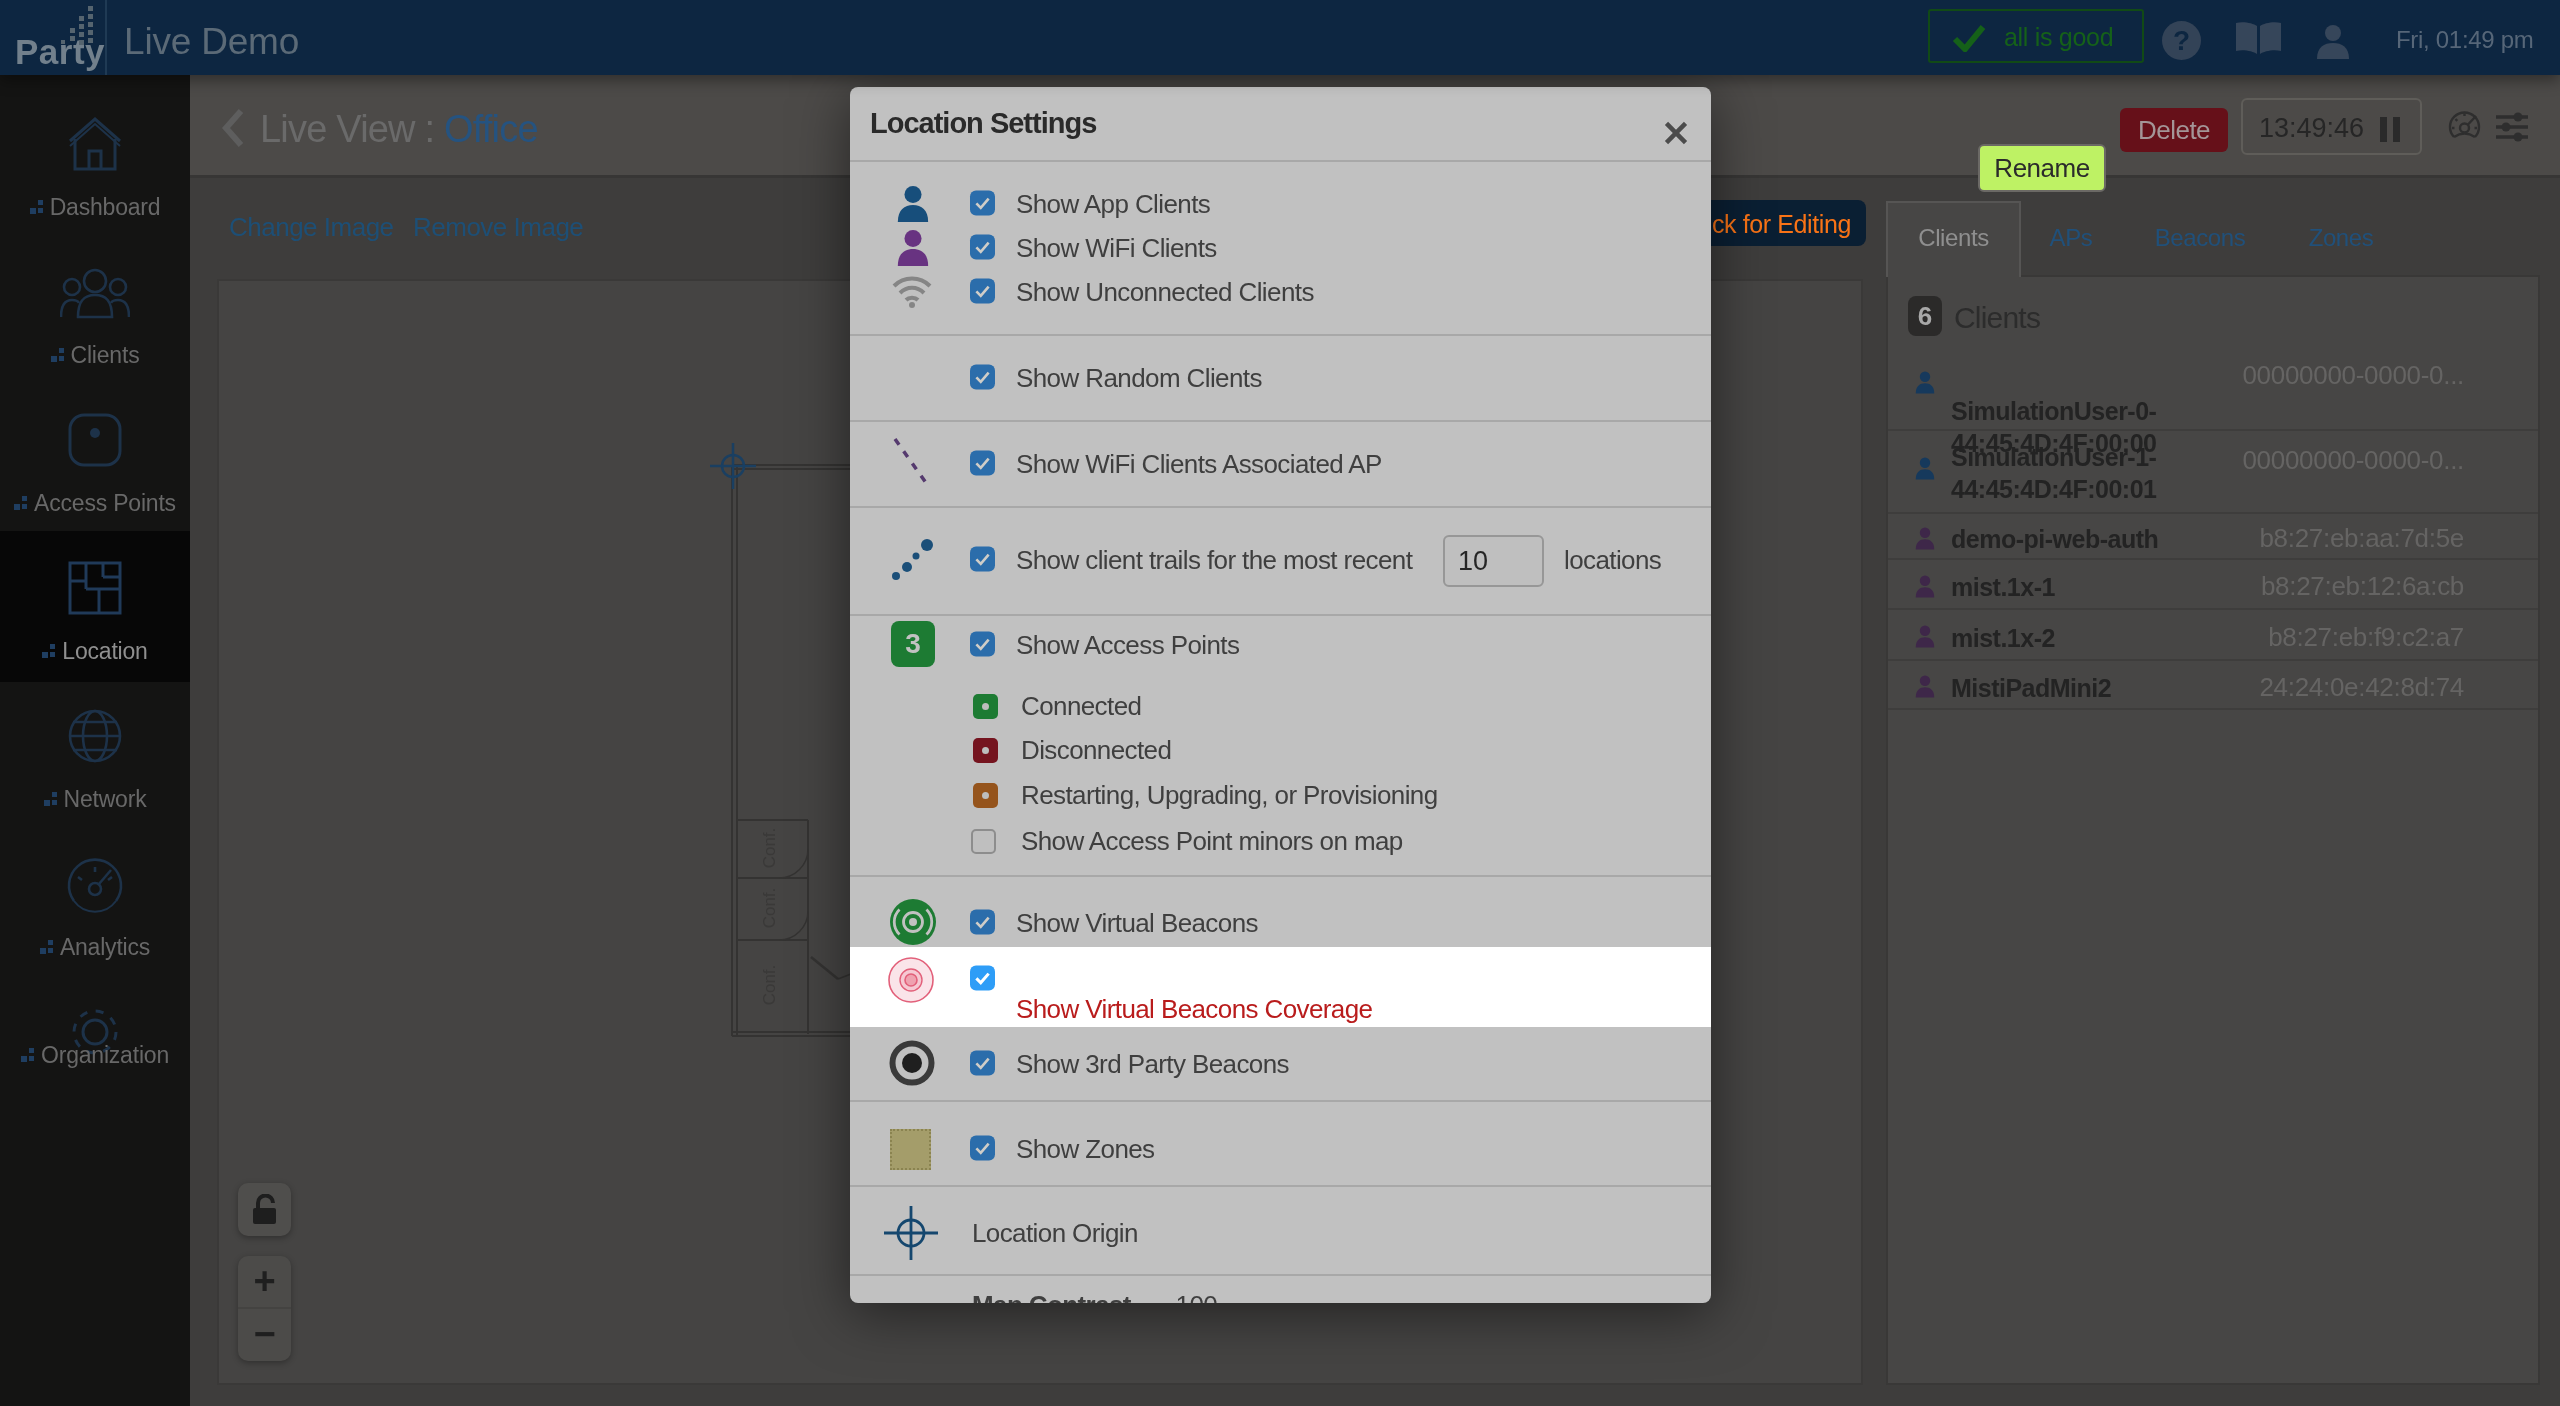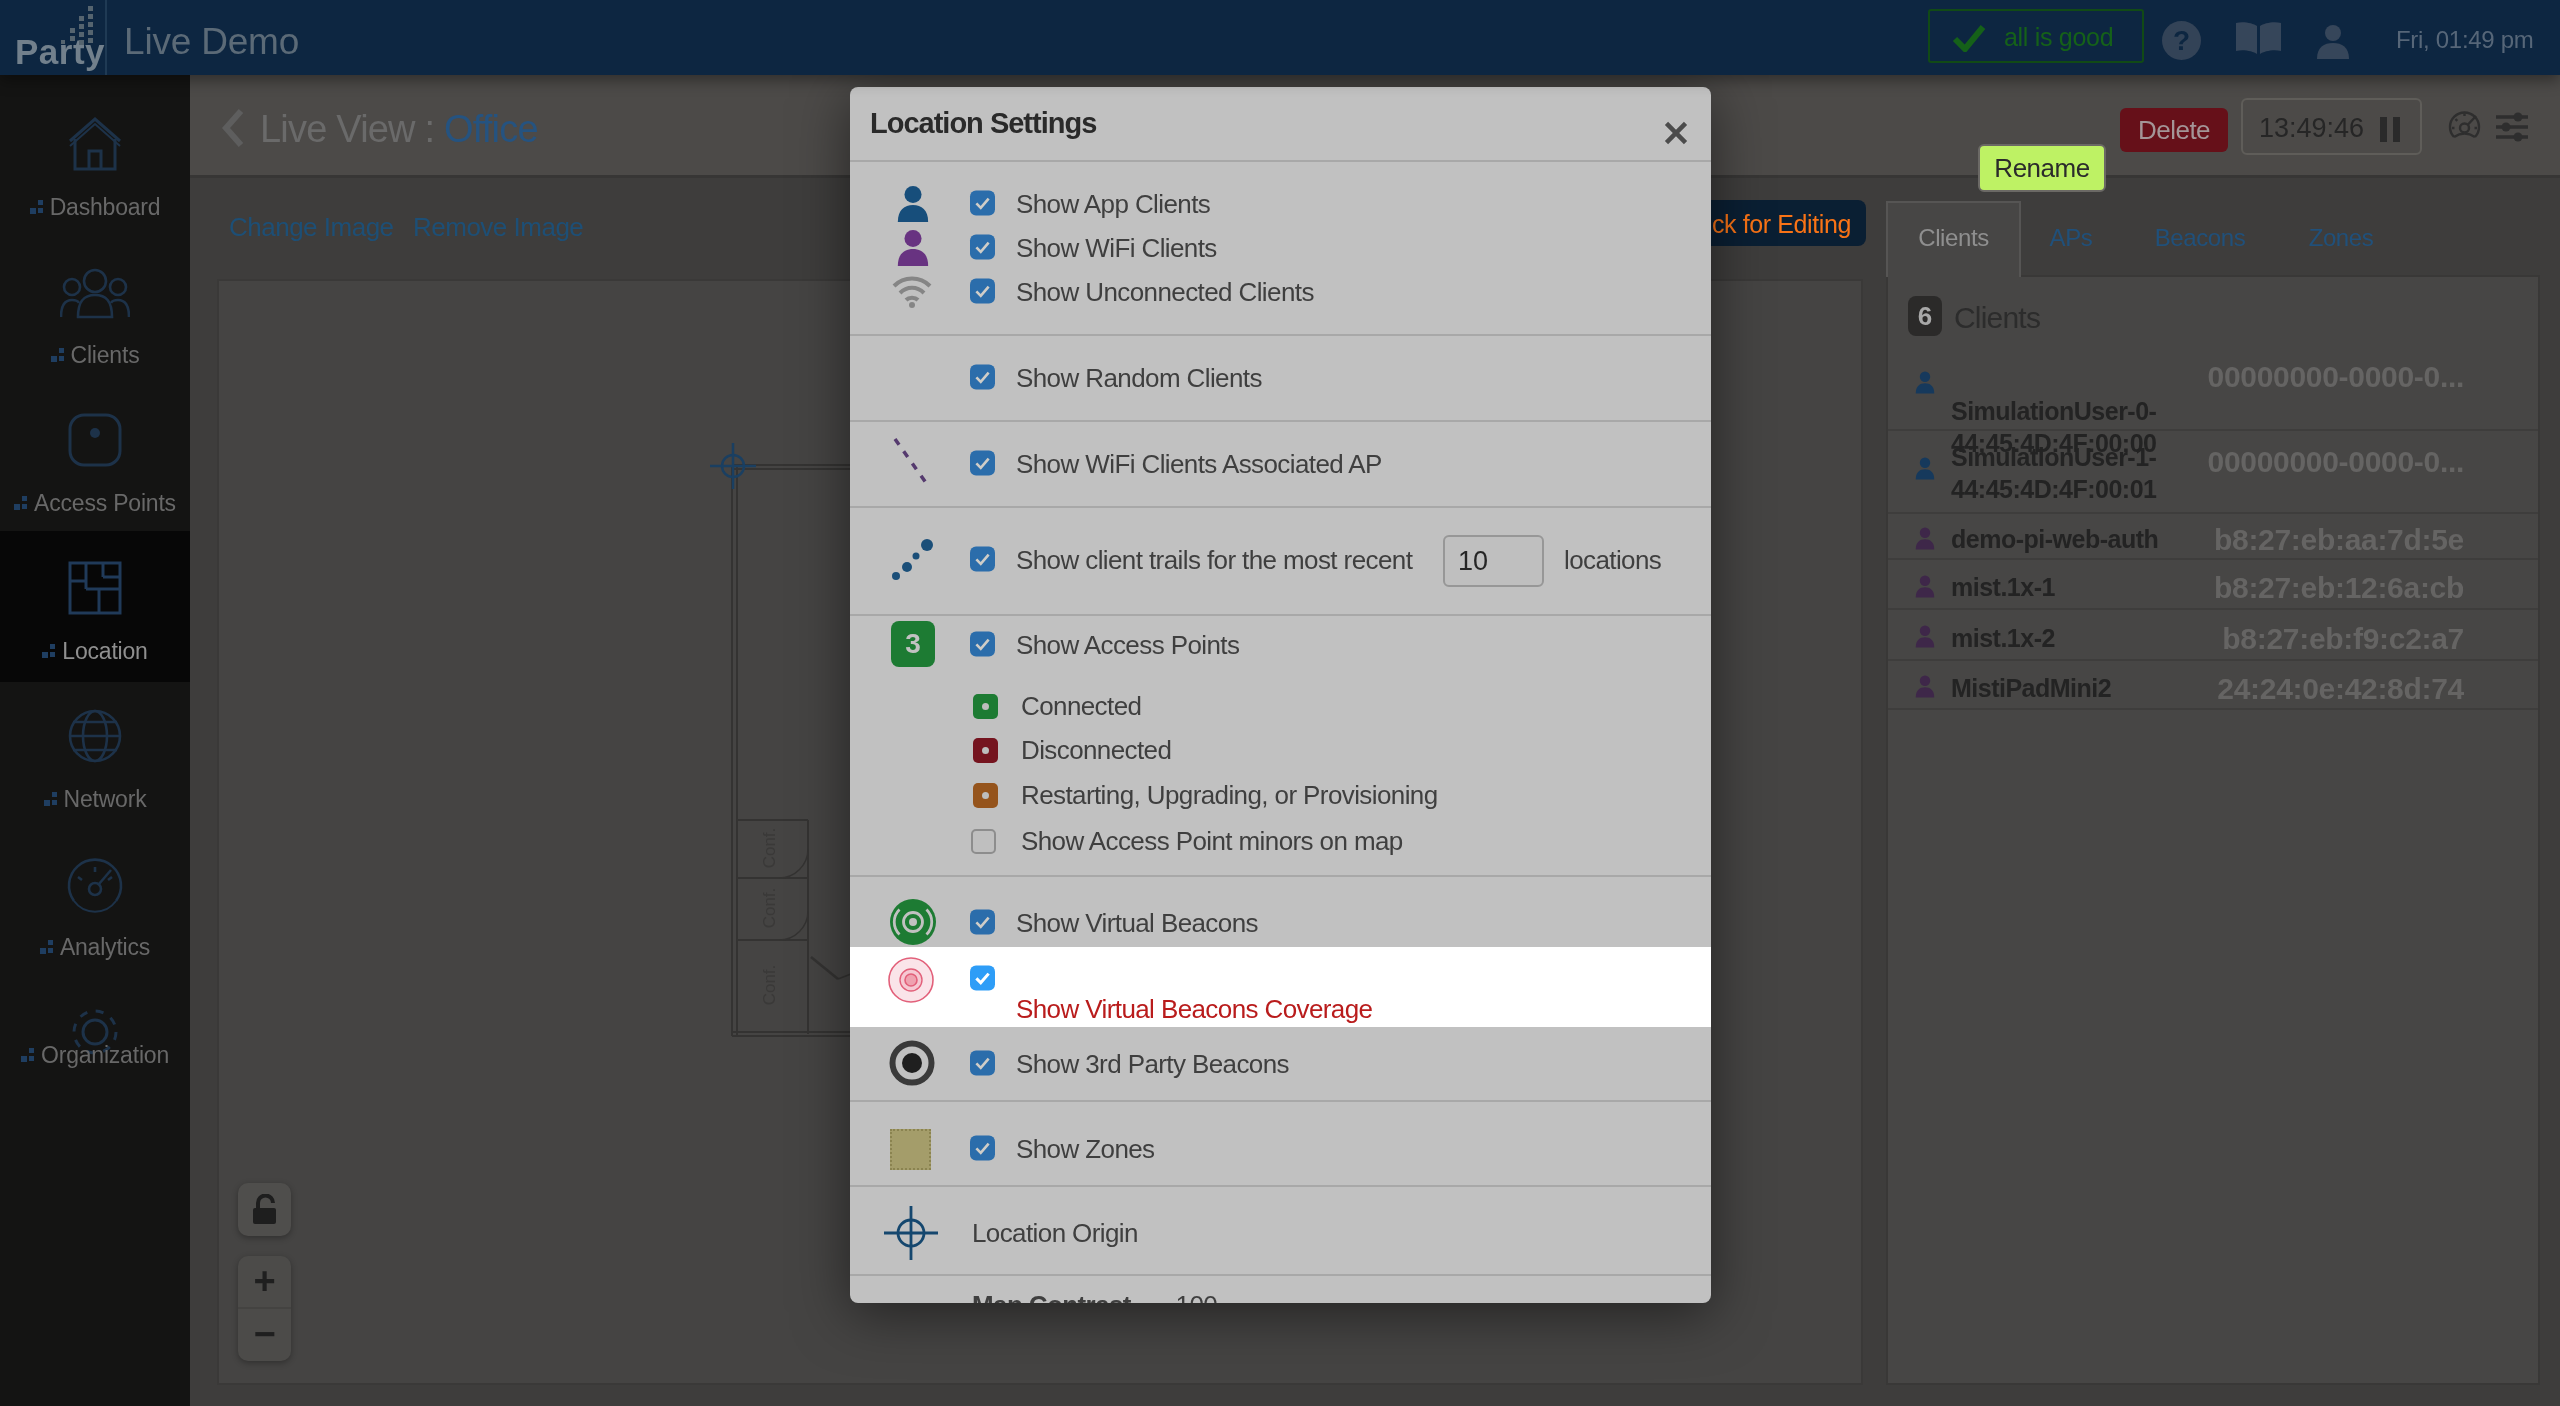--- a/index.html
+++ b/index.html
@@ -20,21 +20,21 @@
 
 #hdr { position:absolute; left:190px; top:75px; width:2370px; height:103px; background:#4c4a48; border-bottom:3px solid #373635; }
 .btn { position:absolute; border-radius:6px; font-size:26px; letter-spacing:-0.5px; display:flex; align-items:center; justify-content:center; }
 
 #map { position:absolute; left:217px; top:279px; width:1646px; height:1106px; background:#454443; border:2px solid #3a3938; }
 #rpanel { position:absolute; left:1886px; top:275px; width:654px; height:1110px; background:#474645; border:2px solid #393837; }
 #rtab { position:absolute; left:1886px; top:201px; width:135px; height:76px; background:#474645; border:2px solid #565554; border-bottom:none; }
 .tablink { position:absolute; top:201px; height:74px; display:flex; align-items:center; justify-content:center; color:#20507a; font-size:24px; letter-spacing:-0.4px; }
 .prow { position:absolute; left:1888px; width:650px; border-bottom:2px solid #3e3d3c; }
 .pname { position:absolute; left:63px; color:#232323; font-size:25px; letter-spacing:-0.5px; font-weight:bold; line-height:32px; white-space:nowrap; }
-.pmac { position:absolute; right:74px; color:#656463; font-size:30px; letter-spacing:-0.3px; white-space:nowrap;font-weight:bold; }
+.pmac { position:absolute; right:74px; color:#656463; font-size:26px; letter-spacing:-0.3px; white-space:nowrap; }
 
 #modal { position:absolute; left:850px; top:87px; width:861px; height:1216px; background:#c1c1c1; border-radius:8px; overflow:hidden; box-shadow:0 10px 55px rgba(0,0,0,0.5); }
 .mdiv { position:absolute; left:0; width:861px; height:2px; background:#a8a8a8; }
 .mtext { position:absolute; left:166px; color:#3f3f3f; font-size:26px; letter-spacing:-0.6px; transform:translateY(-50%); white-space:nowrap; }
 .cb { position:absolute; left:120px; width:25px; height:25px; background:#2b6dab; border-radius:6px; transform:translateY(-50%); }
 .cb svg { position:absolute; left:2px; top:2px; }
 .micon { position:absolute; transform:translate(-50%,-50%); }
 </style>
 </head>
 <body>

